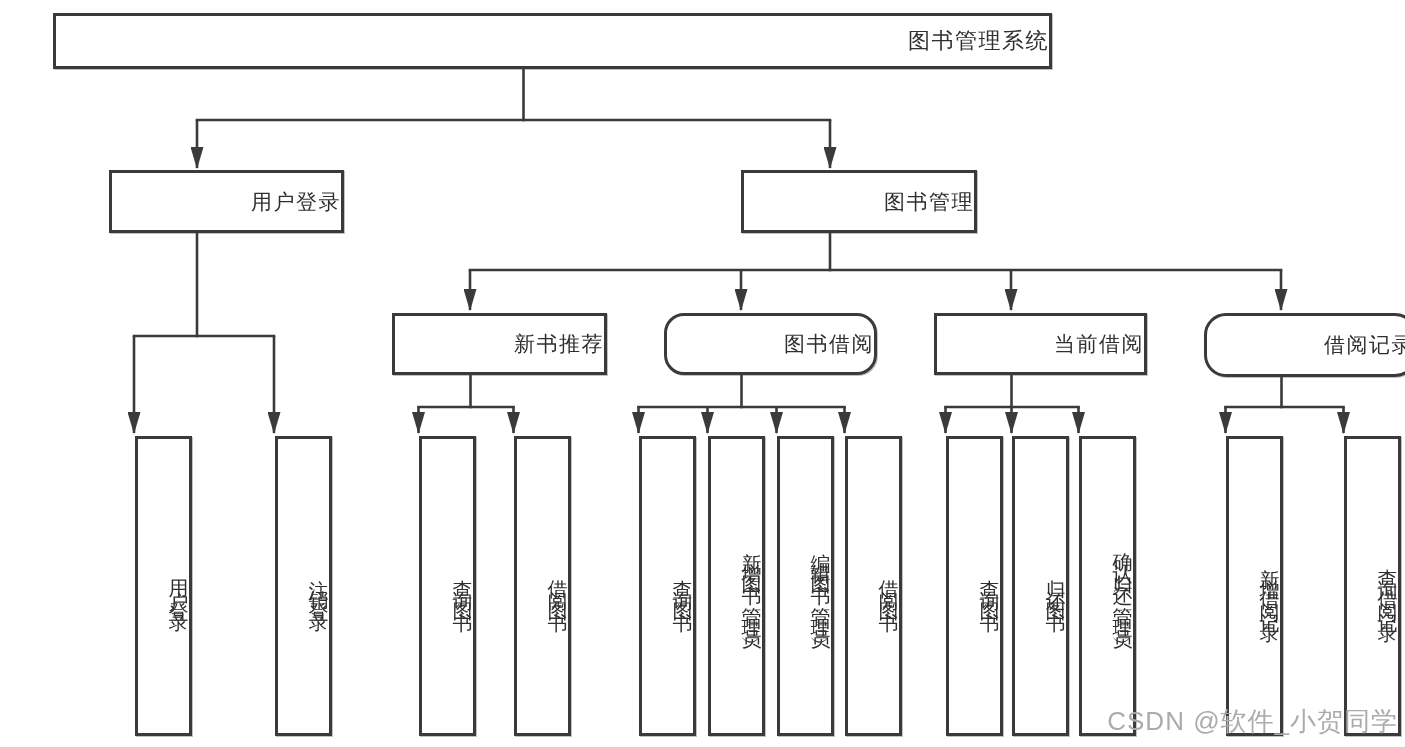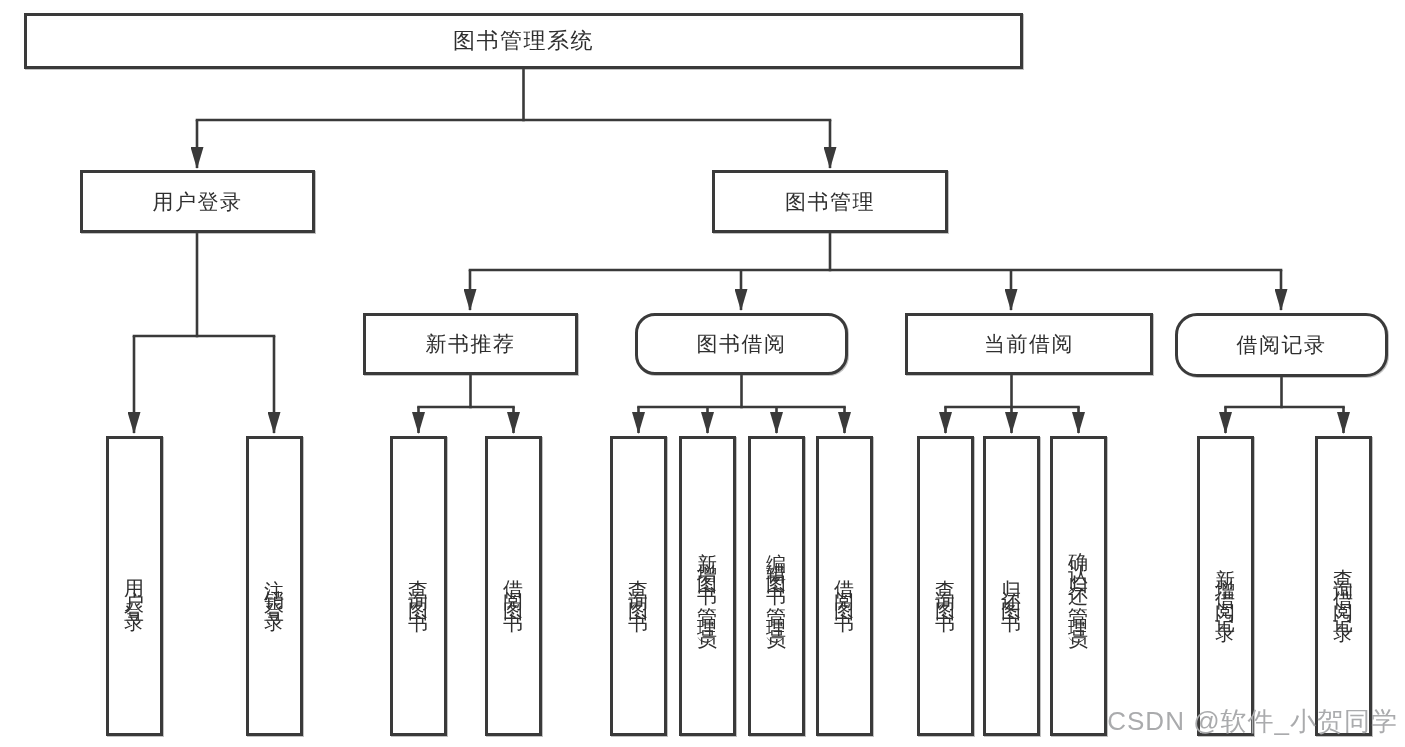--- a/index.html
+++ b/index.html
@@ -21,22 +21,23 @@
     z-index: 1;
   }
   .node {
     position: absolute;
     box-sizing: border-box;
     background: #ffffff;
     border: 3px solid #3a3a3a;
     box-shadow: 1px 1px 0 rgba(80,80,80,0.35);
     display: flex;
     align-items: center;
-    justify-content: center;
+    justify-content: flex-end;
     z-index: 2;
+    margin-left: 29px;
   }
   .node .lbl {
     font-size: 21px;
     color: #2f2f2f;
     letter-spacing: 1.5px;
     white-space: nowrap;
   }
   .node.root .lbl { font-size: 22px; }
   .node.v .lbl {
     writing-mode: vertical-rl;
@@ -122,21 +123,21 @@
   <div class="node h" style="left:712px; top:170px; width:236px; height:63px;">
     <span class="lbl">图书管理</span>
   </div>
 
   <div class="node h" style="left:363px; top:313px; width:215px; height:62px;">
     <span class="lbl">新书推荐</span>
   </div>
   <div class="node h" style="left:635px; top:313px; width:213px; height:62px;border-radius:20px;">
     <span class="lbl">图书借阅</span>
   </div>
-  <div class="node h" style="left:905px; top:313px; width:248px; height:62px;">
+  <div class="node h" style="left:905px; top:313px; width:213px; height:62px;">
     <span class="lbl">当前借阅</span>
   </div>
   <div class="node h" style="left:1175px; top:313px; width:213px; height:64px;border-radius:22px;">
     <span class="lbl">借阅记录</span>
   </div>
 
   <div class="node v" style="left:106px; top:436px; width:57px; height:300px;">
     <span class="lbl">用户登录</span>
   </div>
   <div class="node v" style="left:246px; top:436px; width:57px; height:300px;">

